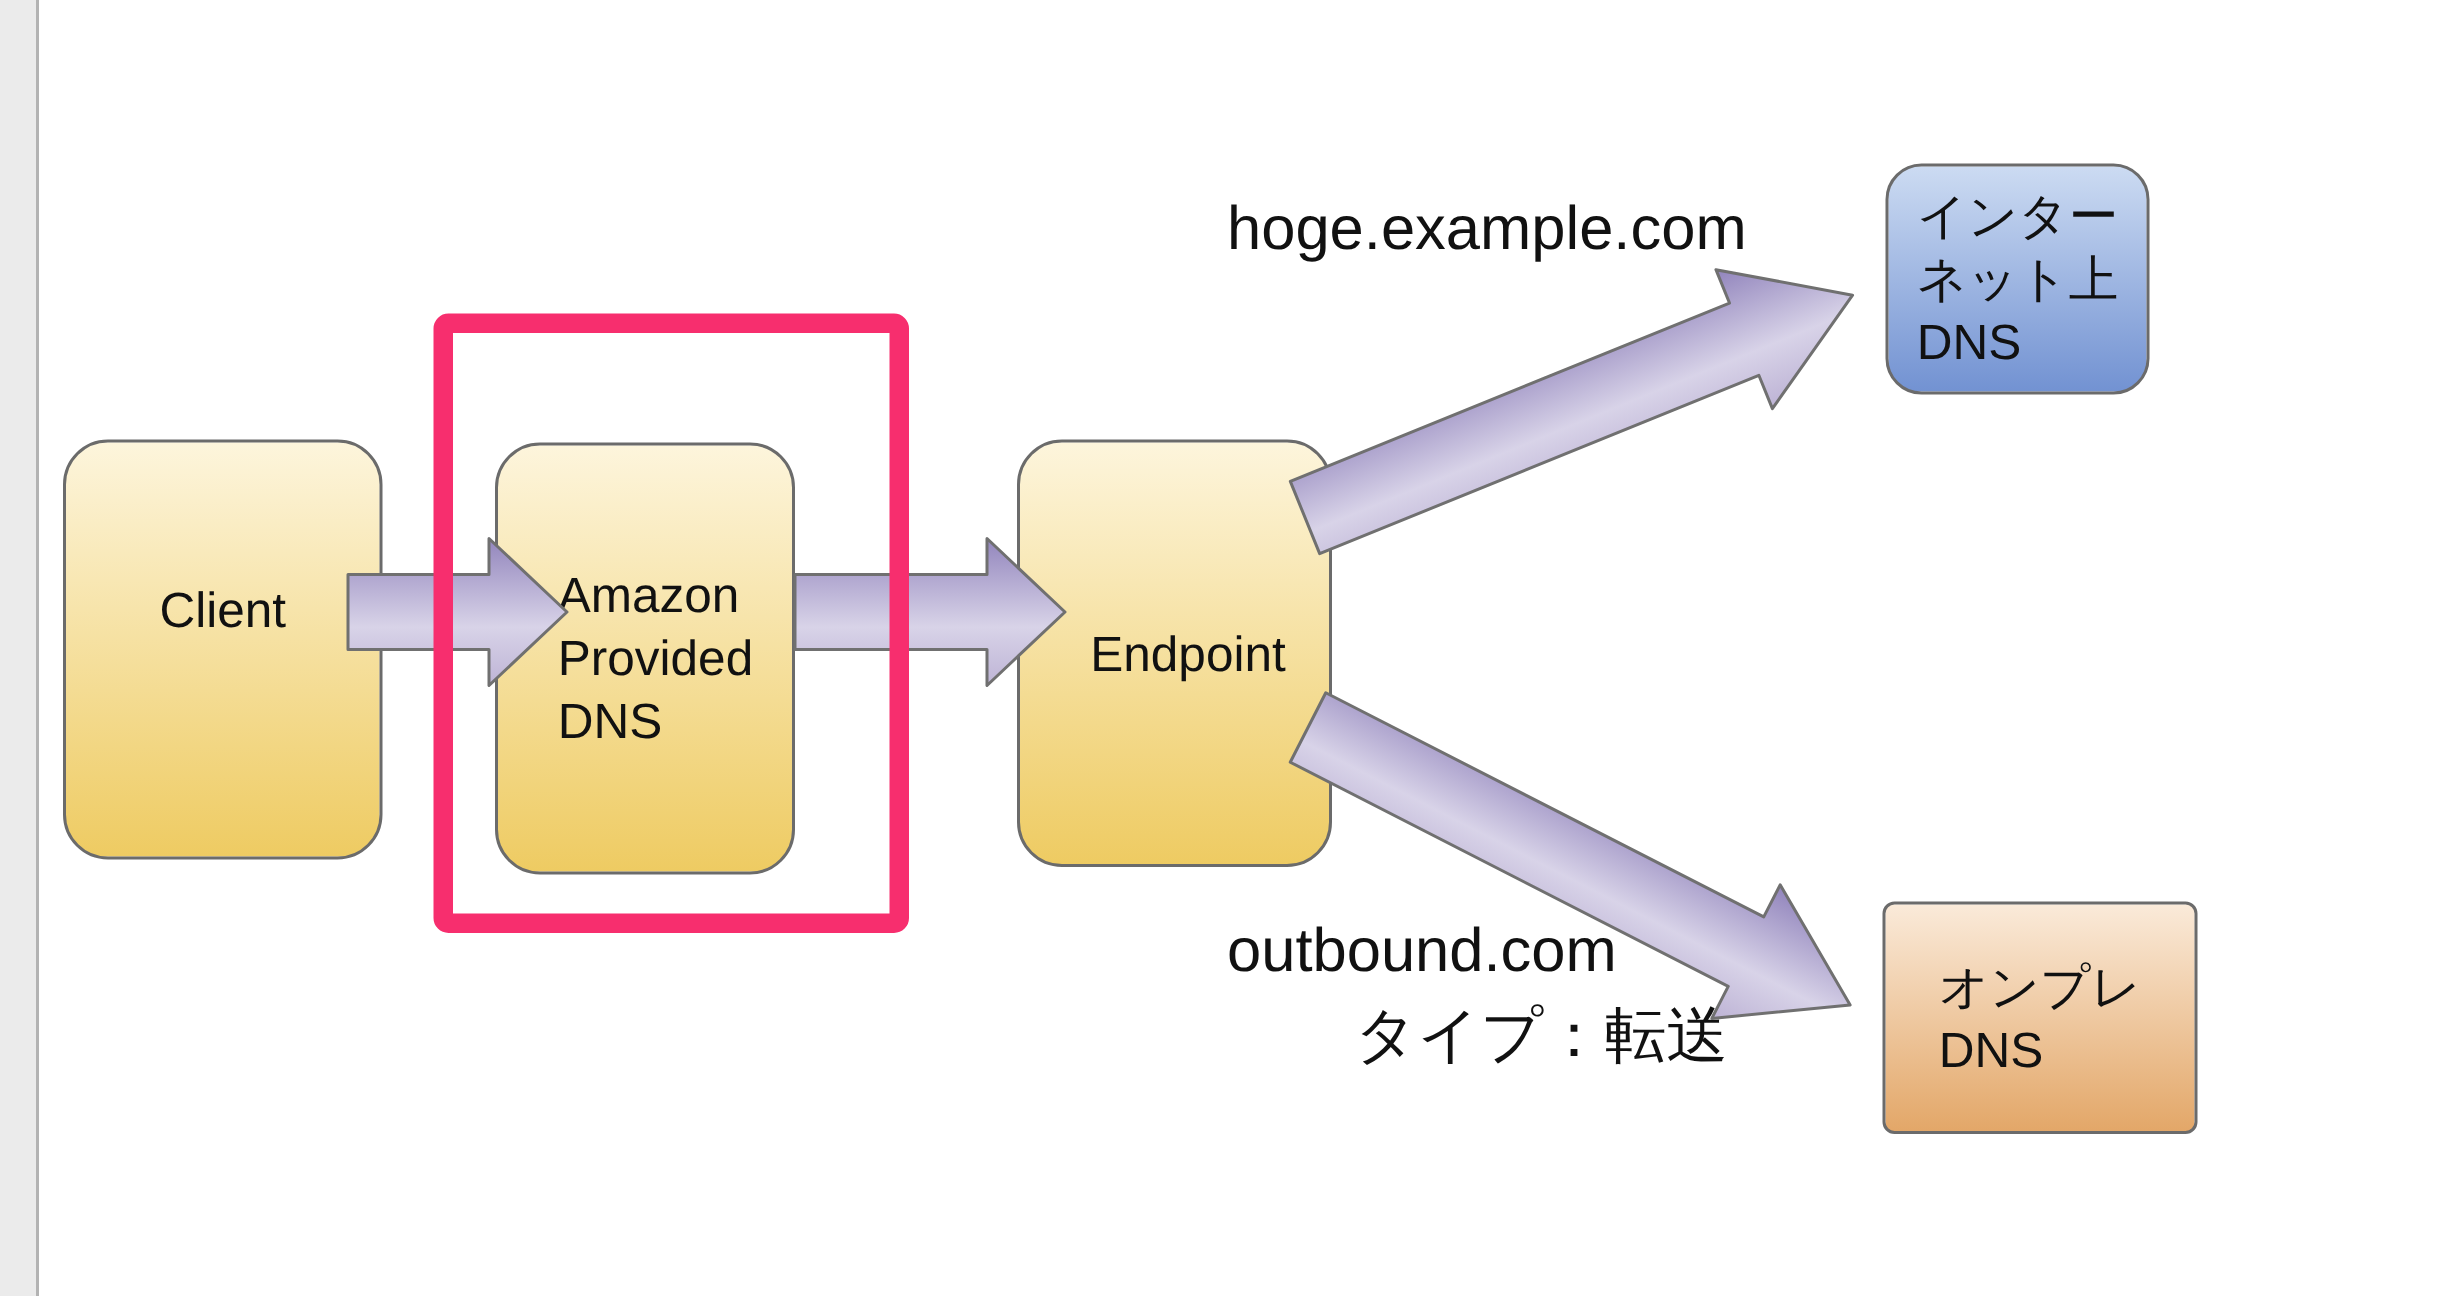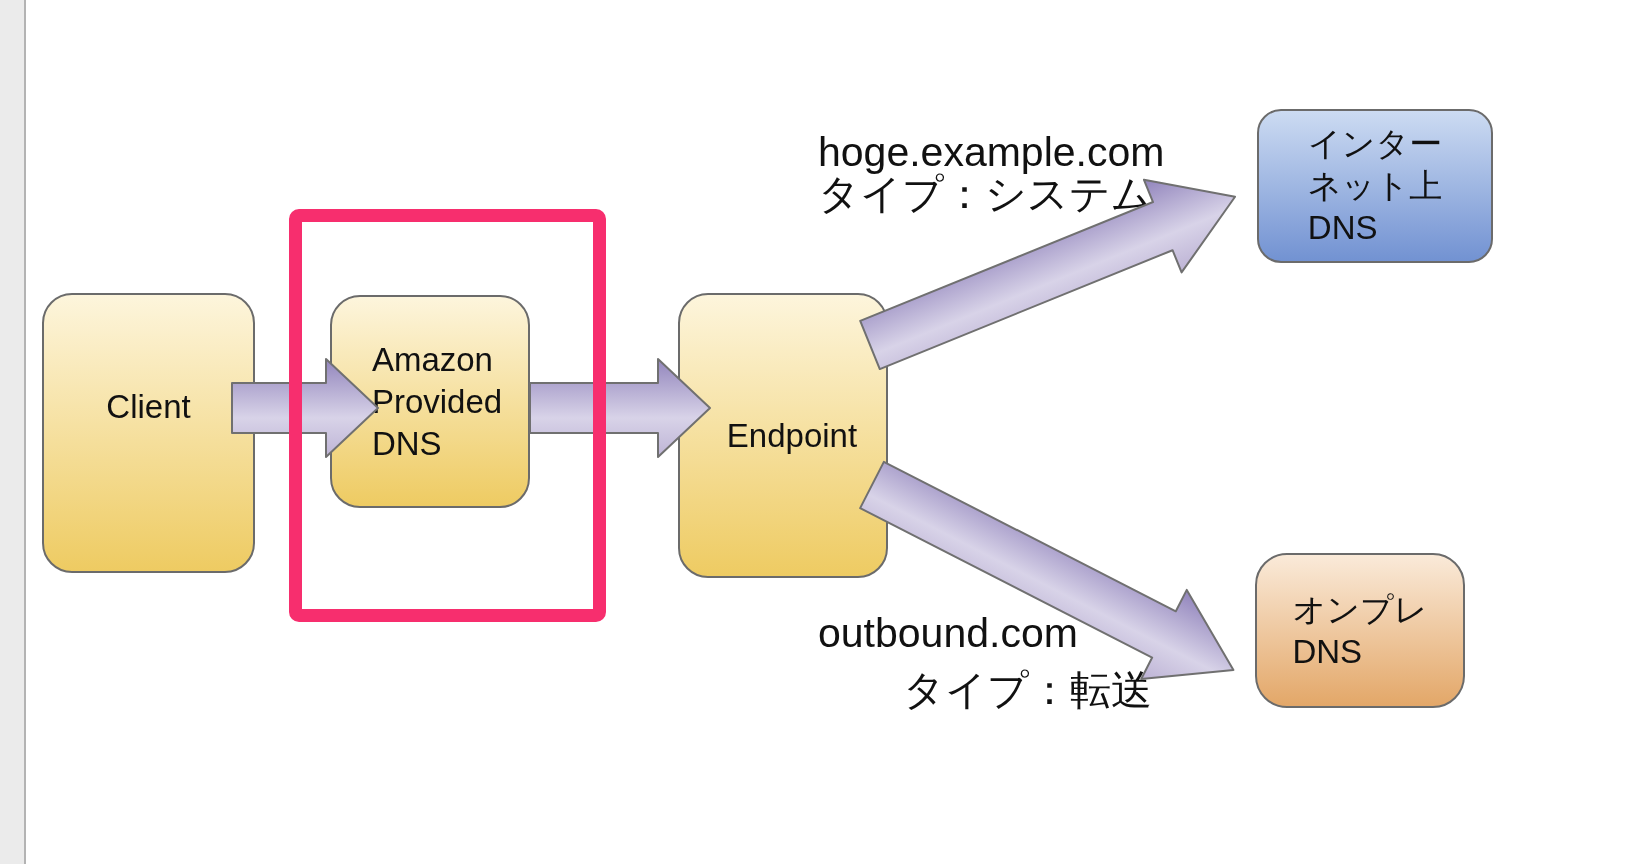--- a/index.html
+++ b/index.html
@@ -45,30 +45,31 @@
     background: linear-gradient(#fdf5dc, #eecb62);
     border-radius: 30px;
     margin-top: 30px;
   }
   .blue {
     background: linear-gradient(#ccdbf2, #7292d2);
     border-radius: 24px;
   }
   .orange {
     background: linear-gradient(#faead9, #e3a768);
-    border-radius: 32px;
+    border-radius: 8px;
+    margin-top: 48px;
   }
 
   #node-client   { left: 42px;   top: 263px; width: 213px; height: 280px; }
   #node-client .lines { padding-bottom: 52px; }
-  #node-amazon   { left: 330px;  top: 265px; width: 200px; height: 213px; justify-content: center; }
+  #node-amazon   { left: 330px;  top: 265px; width: 200px; height: 288px; justify-content: center; }
   #node-amazon .lines { padding-left: 14px; }
   #node-outbound { left: 678px;  top: 263px; width: 210px; height: 285px; }
   #node-outbound .lines { padding-left: 18px; }
-  #node-internet { left: 1257px; top: 109px; width: 236px; height: 154px; }
+  #node-internet { left: 1257px; top: 109px; width: 176px; height: 154px; }
   #node-onprem   { left: 1255px; top: 553px; width: 210px; height: 155px; }
 
   
   svg.arrows {
     position: absolute;
     left: 0; top: 0;
     width: 1634px; height: 864px;
     z-index: 2;
     pointer-events: none;
   }
@@ -134,21 +135,20 @@
 
   <div class="node orange" id="node-onprem">
     <div class="lines">
       <div>オンプレ</div>
       <div>DNS</div>
     </div>
   </div>
 
   <div class="edge-label" id="label-internet">
     <div>hoge.example.com</div>
-    <div>タイプ：システム</div>
   </div>
   <div class="edge-label" id="label-example">
     <div>outbound.com</div>
   </div>
   <div class="edge-label" id="label-tensou">
     <div>タイプ：転送</div>
   </div>
 
   <svg class="arrows" viewBox="0 0 1634 864" xmlns="http://www.w3.org/2000/svg">
     <defs>

